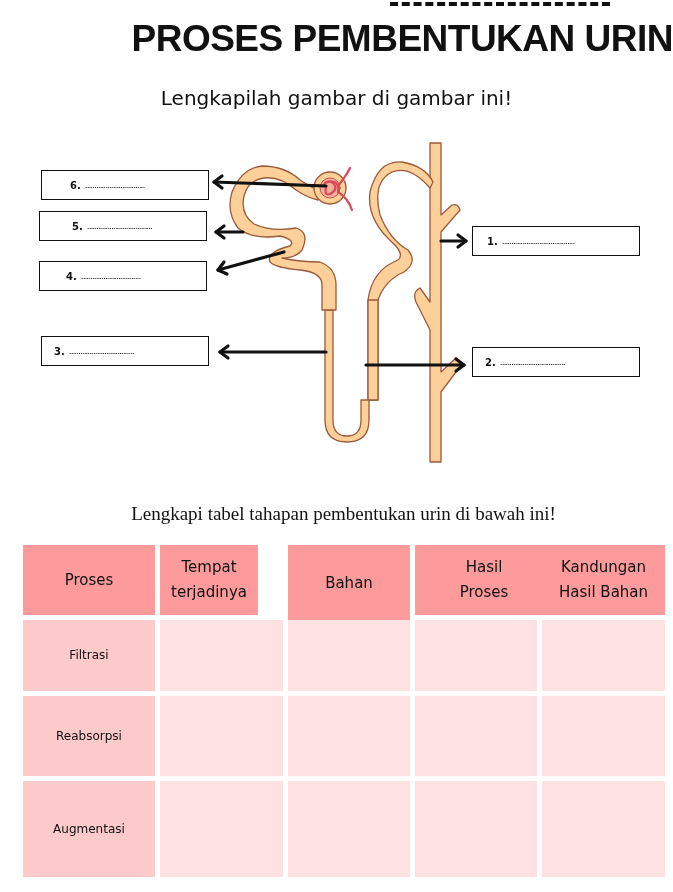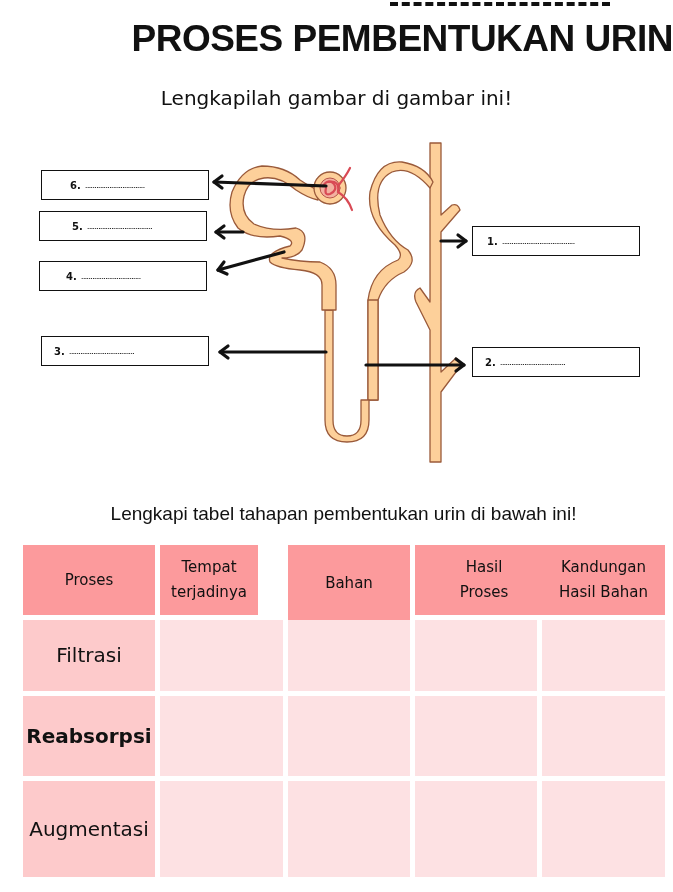--- a/index.html
+++ b/index.html
@@ -4,25 +4,25 @@
   <style>
     html, body { margin:0; padding:0; background:#ffffff; }
     body { width:673px; height:892px; position:relative; overflow:hidden; font-family:"DejaVu Sans", sans-serif; color:#111; }
     .name-line { position:absolute; left:390px; top:2px; width:220px; height:6px; border-top:4px dashed #111; }
     .title { position:absolute; left:0; width:673px; top:18px; text-align:right; font-family:"Liberation Sans", sans-serif; font-weight:bold; font-size:37px; letter-spacing:-0.5px; color:#111; }
     .subtitle { position:absolute; left:0; width:673px; top:86px; text-align:center; font-family:"DejaVu Sans", sans-serif; font-size:20px; color:#111; }
     .diagram { position:absolute; left:0; top:130px; width:673px; height:345px; }
     .label-box { position:absolute; border:1.5px solid #111; background:#fff; font-family:"DejaVu Sans", sans-serif; font-size:10px; color:#111; display:flex; align-items:center; box-sizing:border-box; }
     .label-box .num { font-weight:bold; margin-right:4px; }
     .label-box .dots { letter-spacing:-1px; font-size:9px; }
-    .section2 { position:absolute; left:0; width:673px; top:503px; text-align:center; font-family:Liberation Sans, sans-serif; font-size:19px; color:#111; padding-left:14px; box-sizing:border-box; }
+    .section2 { position:absolute; left:0; width:673px; top:503px; text-align:center; font-family:Liberation Serif, serif; font-size:19px; color:#111; padding-left:14px; box-sizing:border-box; }
     .tbl { position:absolute; left:23px; top:545px; width:642px; }
     .cell { position:absolute; display:flex; align-items:center; justify-content:center; text-align:center; font-family:"DejaVu Sans", sans-serif; color:#111; box-sizing:border-box; line-height:25px; }
     .hdr { background:#fc9a9c; font-size:15px; }
-    .rowhdr { background:#fdcacb; font-size:20px; }
+    .rowhdr { background:#fdcacb; font-size:12px; }
     .body-cell { background:#fde1e3; }
   </style>
 </head>
 <body>
 
 <div class="name-line"></div>
 <div class="title">PROSES PEMBENTUKAN URIN</div>
 <div class="subtitle">Lengkapilah gambar di gambar ini!</div>
 
 <div class="diagram">
@@ -114,21 +114,21 @@
     <span>Kandungan</span>
     <span>Hasil Bahan</span>
   </div>
 
   <div class="cell rowhdr" style="left:0; top:75px; width:132px; height:71px;">Filtrasi</div>
   <div class="cell body-cell" style="left:137px; top:75px; width:123px; height:71px;"></div>
   <div class="cell body-cell" style="left:265px; top:75px; width:122px; height:71px;"></div>
   <div class="cell body-cell" style="left:392px; top:75px; width:122px; height:71px;"></div>
   <div class="cell body-cell" style="left:519px; top:75px; width:123px; height:71px;"></div>
 
-  <div class="cell rowhdr" style="left:0; top:151px; width:132px; height:80px;font-weight:bold;">Reabsorpsi</div>
+  <div class="cell rowhdr" style="left:0; top:151px; width:132px; height:80px;">Reabsorpsi</div>
   <div class="cell body-cell" style="left:137px; top:151px; width:123px; height:80px;"></div>
   <div class="cell body-cell" style="left:265px; top:151px; width:122px; height:80px;"></div>
   <div class="cell body-cell" style="left:392px; top:151px; width:122px; height:80px;"></div>
   <div class="cell body-cell" style="left:519px; top:151px; width:123px; height:80px;"></div>
 
   <div class="cell rowhdr" style="left:0; top:236px; width:132px; height:96px;">Augmentasi</div>
   <div class="cell body-cell" style="left:137px; top:236px; width:123px; height:96px;"></div>
   <div class="cell body-cell" style="left:265px; top:236px; width:122px; height:96px;"></div>
   <div class="cell body-cell" style="left:392px; top:236px; width:122px; height:96px;"></div>
   <div class="cell body-cell" style="left:519px; top:236px; width:123px; height:96px;"></div>

